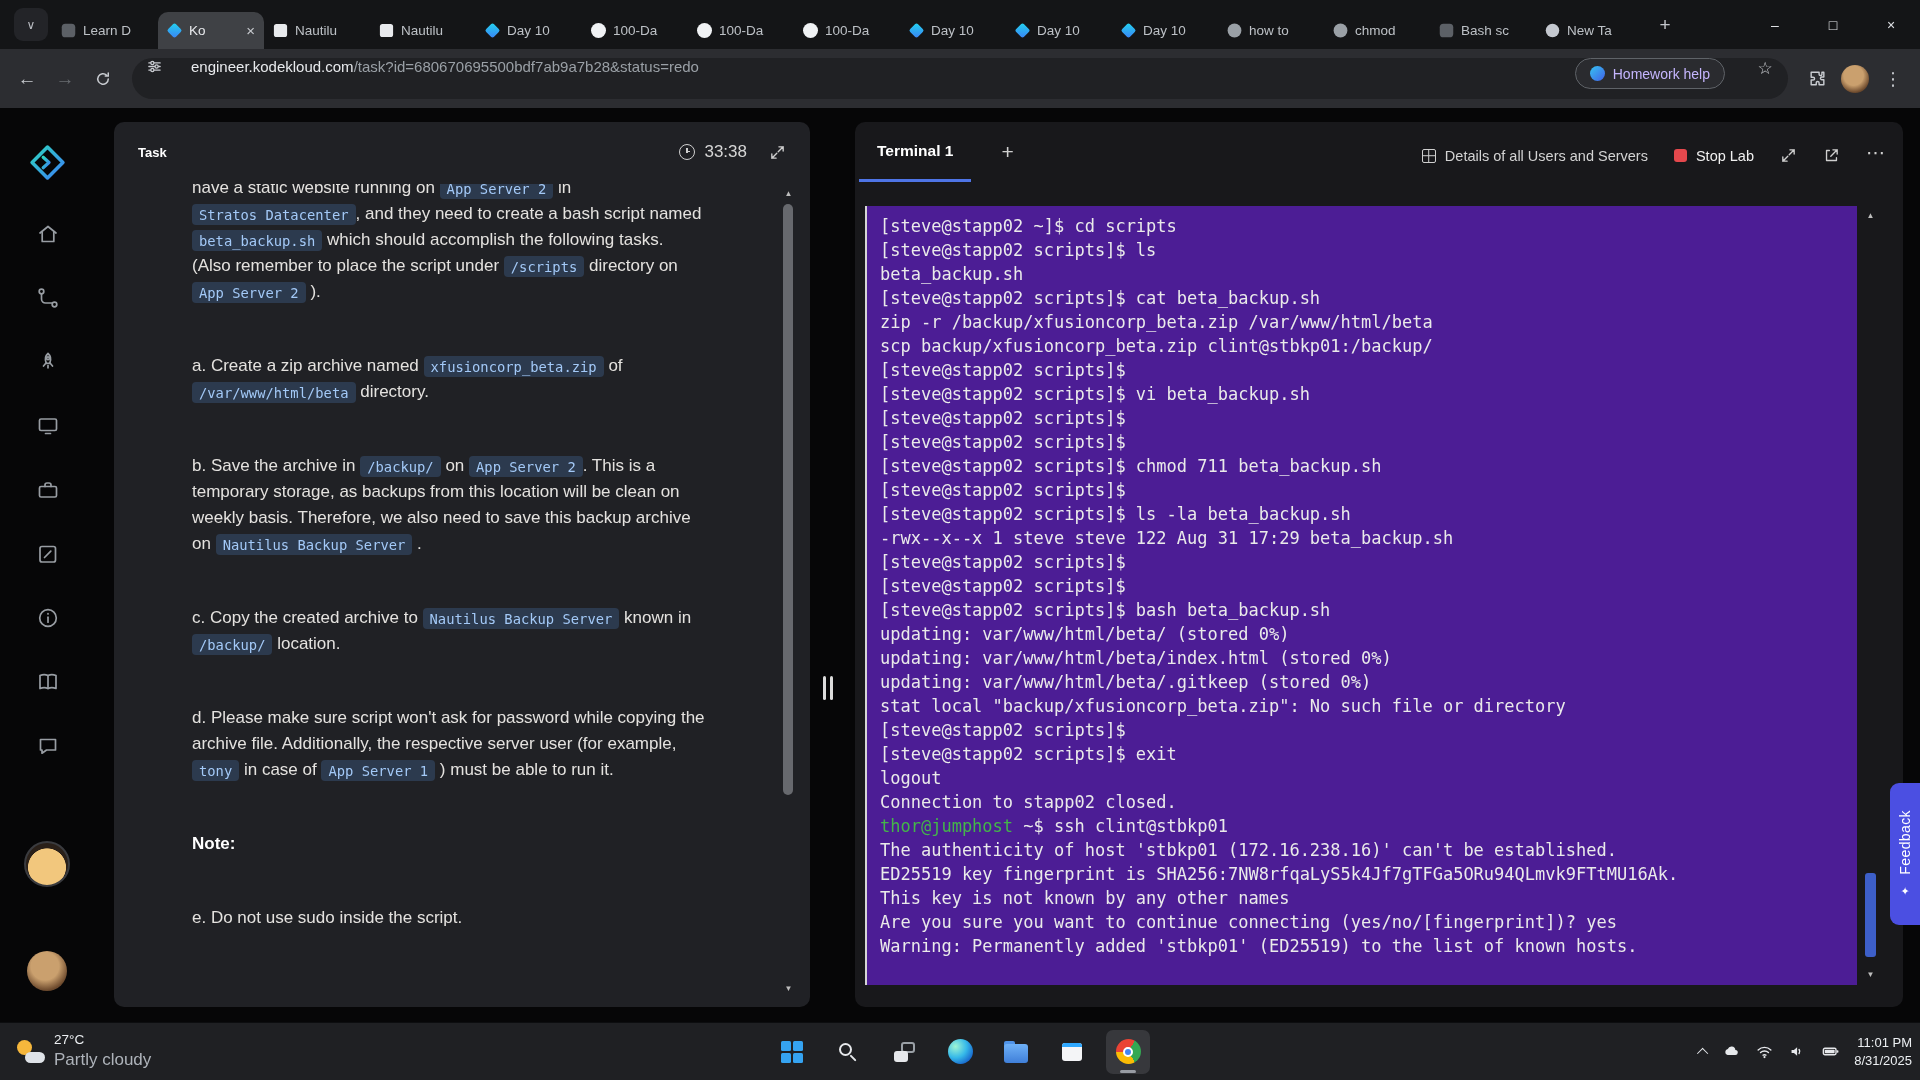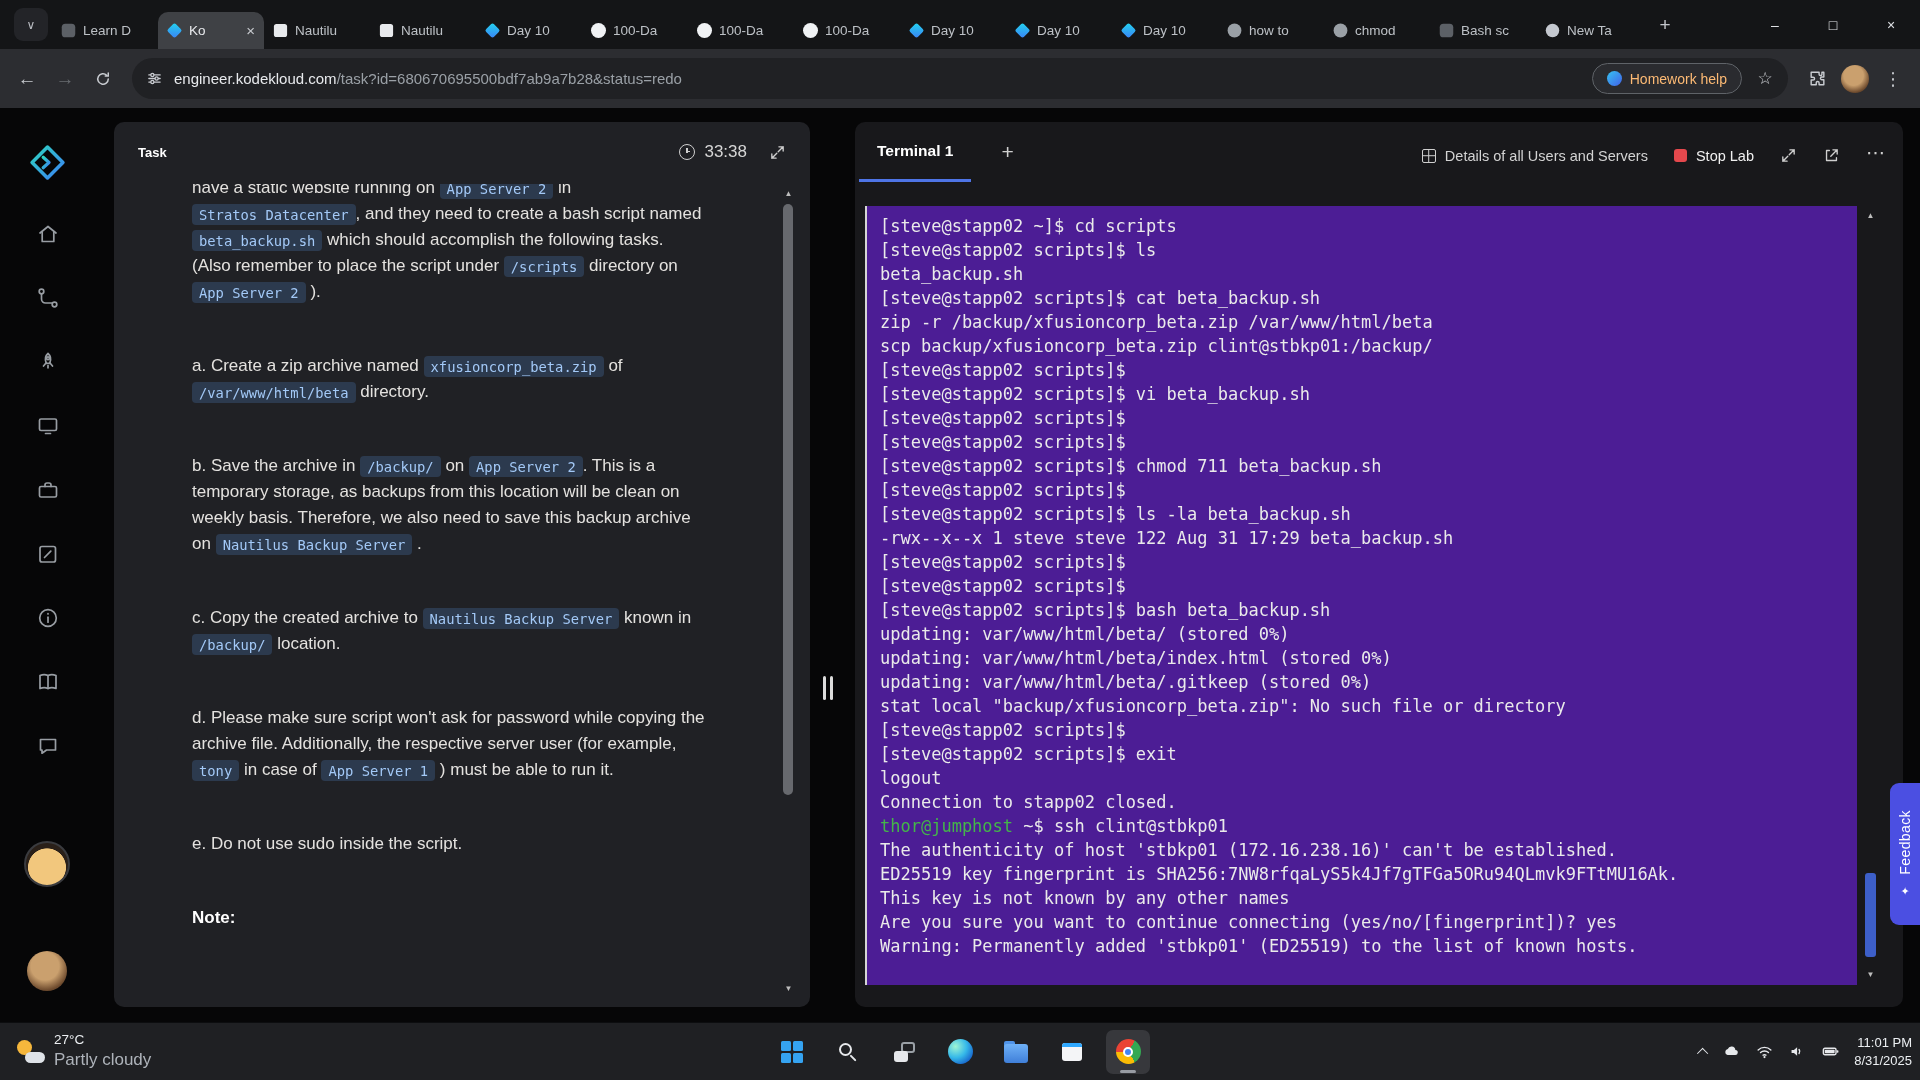--- a/index.html
+++ b/index.html
@@ -25,25 +25,25 @@
   .fav-dark { background:#5c6066; border-radius:4px; transform:scale(.9); }
   .fav-light { background:#c4c8cf; border-radius:50%; transform:scale(.9); }
   .newtab-btn { width:30px; height:30px; margin:0 6px 9px 8px; color:#c3c6cb; font-size:19px; display:flex; align-items:center; justify-content:center; border-radius:50%; }
   .win-controls { margin-left:auto; display:flex; height:49px; }
   .win-btn { width:58px; display:flex; align-items:center; justify-content:center; color:#dfe1e5; font-size:14px; }
   
   .toolbar { position:absolute; top:49px; left:0; right:0; height:59px; background:#2c2d31; display:flex; align-items:center; padding:0 8px; }
   .nav-btn { width:38px; height:38px; border-radius:50%; display:flex; align-items:center; justify-content:center; color:#c9ccd1; font-size:19px; flex:0 0 auto; }
   .nav-btn.disabled { color:#696c71; }
   .nav-btn svg { stroke:#c9ccd1; }
-  .omnibox { flex:1; height:41px; margin:0 10px; background:#202124; border-radius:21px; display:flex; align-items:center; padding:0 8px 0 14px; min-width:0; }
+  .omnibox { flex:1; height:41px; margin:0 10px; background:#202124; border-radius:21px; display:flex; padding:0 8px 0 14px; min-width:0;gap:17px; }
   .url-text { margin-left:11px; font-size:15px; white-space:nowrap; overflow:hidden; flex:1; min-width:0; }
   .url-domain { color:#e8eaed; }
   .url-path { color:#9aa0a6; }
-  .hw-pill { display:flex; align-items:center; gap:8px; height:31px; padding:0 14px; border:1px solid #5f6368; border-radius:16px; color:#fdba74; font-size:14px; margin-right:8px; background:#2a2b2f; flex:0 0 auto; }
+  .hw-pill { display:flex; align-items:center; gap:8px; height:31px; padding:0 14px; border:1px solid #5f6368; border-radius:16px; color:#c4b5fd; font-size:14px; margin-right:8px; background:#2a2b2f; flex:0 0 auto; }
   .hw-icon { width:15px; height:15px; border-radius:50%; background:linear-gradient(135deg,#36c3f2,#4161e8); }
   .star-btn { width:30px; color:#c9ccd1; font-size:17px; text-align:center; flex:0 0 auto; }
   .tool-btn { width:38px; height:38px; display:flex; align-items:center; justify-content:center; color:#c9ccd1; flex:0 0 auto; }
   .toolbar-avatar { width:28px; height:28px; border-radius:50%; background:radial-gradient(circle at 45% 38%, #caa06e 42%, #6e4b2e 72%, #3c2a1c); }
   .menu-dots { font-size:18px; color:#c9ccd1; }
   
   .rail { position:absolute; left:0; top:108px; width:95px; bottom:58px; }
   .rail-logo { position:absolute; left:29px; top:36px; width:37px; height:37px; }
   .rail-icons { position:absolute; left:0; right:0; top:114px; display:flex; flex-direction:column; align-items:center; gap:36px; }
   .rail-icons svg { width:24px; height:24px; stroke:#989da3; fill:none; stroke-width:1.7; stroke-linecap:round; stroke-linejoin:round; }
@@ -315,22 +315,22 @@
             <path d="M14 4h6v6M20 4l-7 7M10 20H4v-6M4 20l7-7"></path>
           </svg>
         </span>
     </div>
     <div class="task-body">
         <p class="task-para"><span>have a static website running on </span><code class="chip">App Server 2</code><span> in </span><code class="chip">Stratos Datacenter</code><span>, and they need to create a bash script named </span><code class="chip">beta_backup.sh</code><span> which should accomplish the following tasks. (Also remember to place the script under </span><code class="chip">/scripts</code><span> directory on </span><code class="chip">App Server 2</code><span> ).</span></p>
         <p class="task-para"><span>a. Create a zip archive named </span><code class="chip">xfusioncorp_beta.zip</code><span> of </span><code class="chip">/var/www/html/beta</code><span> directory.</span></p>
         <p class="task-para"><span>b. Save the archive in </span><code class="chip">/backup/</code><span> on </span><code class="chip">App Server 2</code><span>. This is a temporary storage, as backups from this location will be clean on weekly basis. Therefore, we also need to save this backup archive on </span><code class="chip">Nautilus Backup Server</code><span> .</span></p>
         <p class="task-para"><span>c. Copy the created archive to </span><code class="chip">Nautilus Backup Server</code><span> known in </span><code class="chip">/backup/</code><span> location.</span></p>
         <p class="task-para"><span>d. Please make sure script won't ask for password while copying the archive file. Additionally, the respective server user (for example, </span><code class="chip">tony</code><span> in case of </span><code class="chip">App Server 1</code><span> ) must be able to run it.</span></p>
+        <p class="task-para"><span class="bold">Note:</span></p>
         <p class="task-para"><span>e. Do not use sudo inside the script.</span></p>
-        <p class="task-para"><span class="bold">Note:</span></p>
       </div>
     <div class="scrollbar task-scroll">
       <div class="sb-arrow up">▲</div>
       <div class="task-thumb"></div>
       <div class="sb-arrow down">▼</div>
     </div>
   </div>
 
   <div class="divider">
       <i></i>

